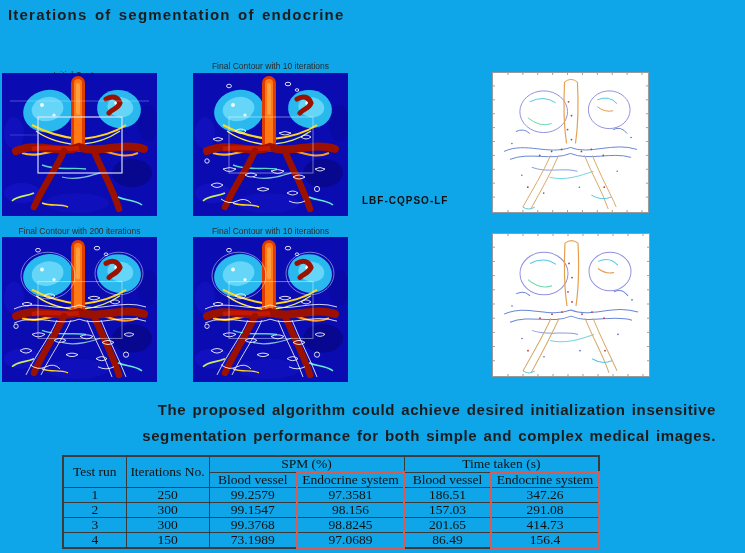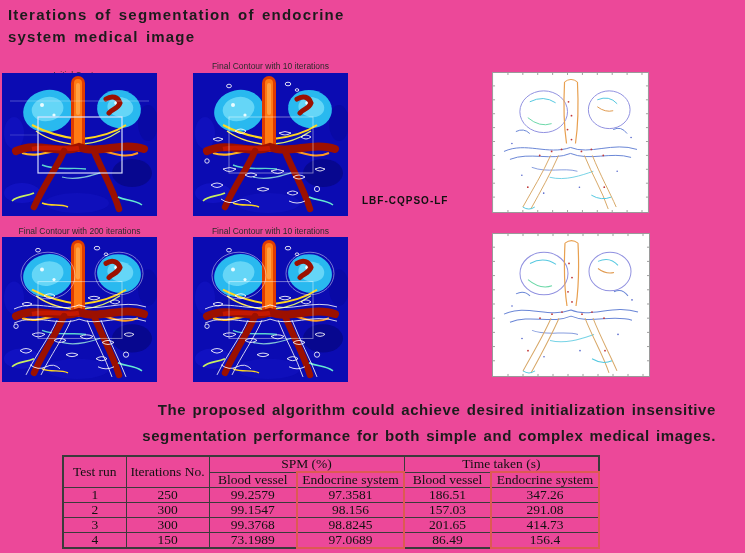--- a/index.html
+++ b/index.html
@@ -1,16 +1,16 @@
 <!DOCTYPE html>
 <html style="--ink: #1c1c1c; --caption: #2b2b2b; --table_border: #3b3b3b; --hl_red: #dd5a52; --angio_bg: #0b0bb2; --kidney_cyan: #29b9ef; --vessel_red: #9c1000; --aorta_orange: #ff7a14;"><head>
 <meta charset="utf-8">
 <style>
   html,body{margin:0;padding:0;background:#fff;}
-  .canvas{position:relative;width:745px;height:553px;background:#ec4899;overflow:hidden;
+  .canvas{position:relative;width:745px;height:553px;background:#0ea5e9;overflow:hidden;
           font-family:"Liberation Sans",sans-serif;color:var(--ink,#1c1c1c);}
   .abs{position:absolute;}
   .fig-title{font-weight:bold;font-size:15px;line-height:22px;letter-spacing:1.2px;word-spacing:2px;color:var(--ink,#1c1c1c);}
   .panel-caption{font-size:8.5px;color:var(--caption,#2b2b2b);text-align:center;line-height:10px;}
   .method-label{font-weight:bold;font-size:10px;letter-spacing:1px;color:#111;}
   .summary-text{font-weight:bold;font-size:15px;line-height:26px;letter-spacing:.6px;word-spacing:1.5px;color:var(--ink,#1c1c1c);}
   .panel{display:block;}
   table.results{border-collapse:collapse;table-layout:fixed;width:536px;
     font-family:"Liberation Serif",serif;font-size:13.5px;color:#111;
     border:2px solid var(--table_border,#3b3b3b);}
@@ -156,21 +156,20 @@
           <circle cx="52" cy="122" r="0.8"></circle>
             <circle cx="140" cy="66" r="0.8"></circle>
             <circle cx="20" cy="72" r="0.8"></circle>
         </g>
       </symbol>
     </defs>
   </svg>
 
   <div class="abs fig-title" style="left:8px;top:4px;width:380px;">
     <div>Iterations of segmentation of endocrine</div>
-    <div>system medical image</div>
   </div>
 
   <div class="abs panel-caption" style="left:2px;top:70px;width:155px;">Initial Contour</div>
   <div class="abs panel-caption" style="left:193px;top:61px;width:155px;">Final Contour with 10 iterations</div>
 
   <svg class="abs panel" style="left:2px;top:73px;" width="155" height="143" viewBox="0 0 155 143">
     <use href="#sym-angio"></use>
       <use href="#sym-rect"></use>
   </svg>
   <svg class="abs panel" style="left:193px;top:73px;" width="155" height="143" viewBox="0 0 155 143">

